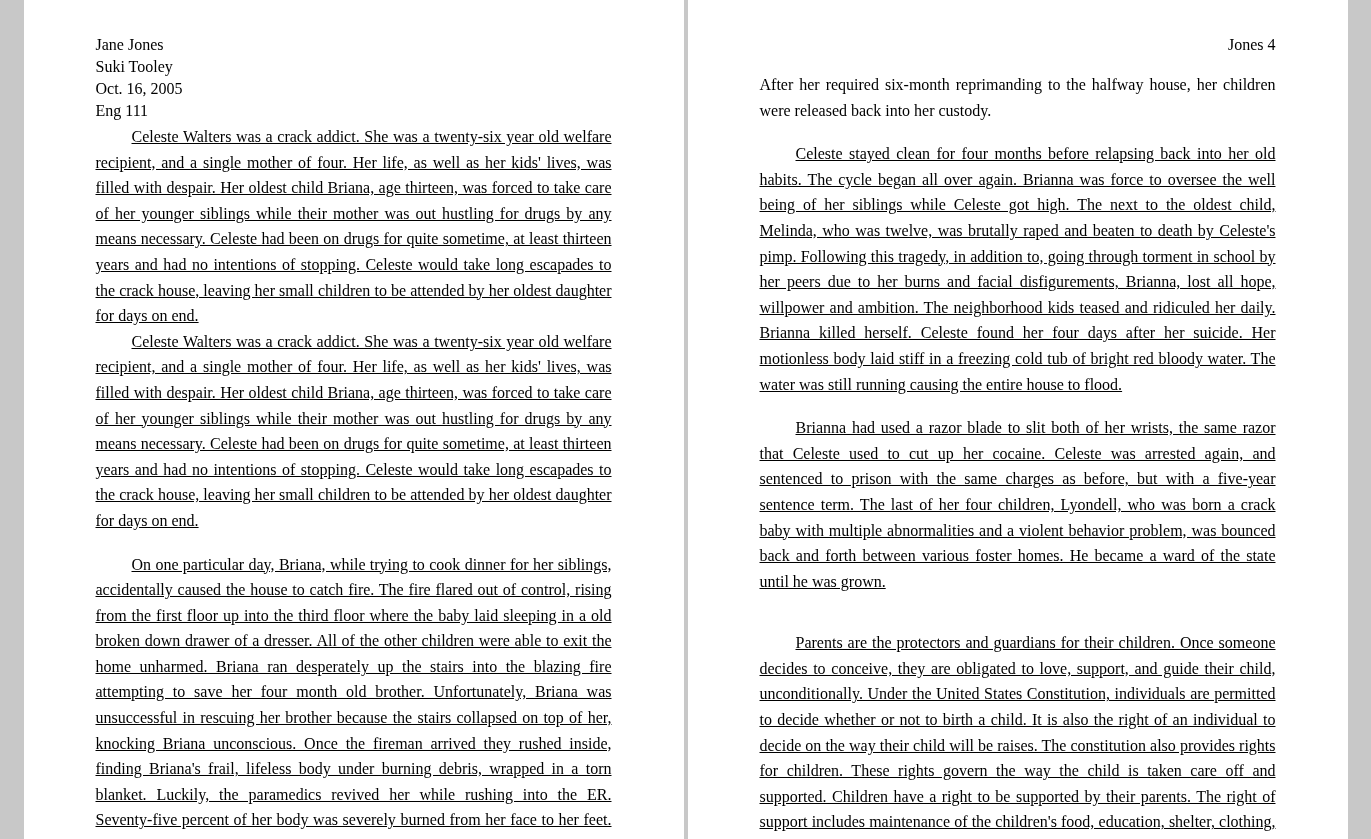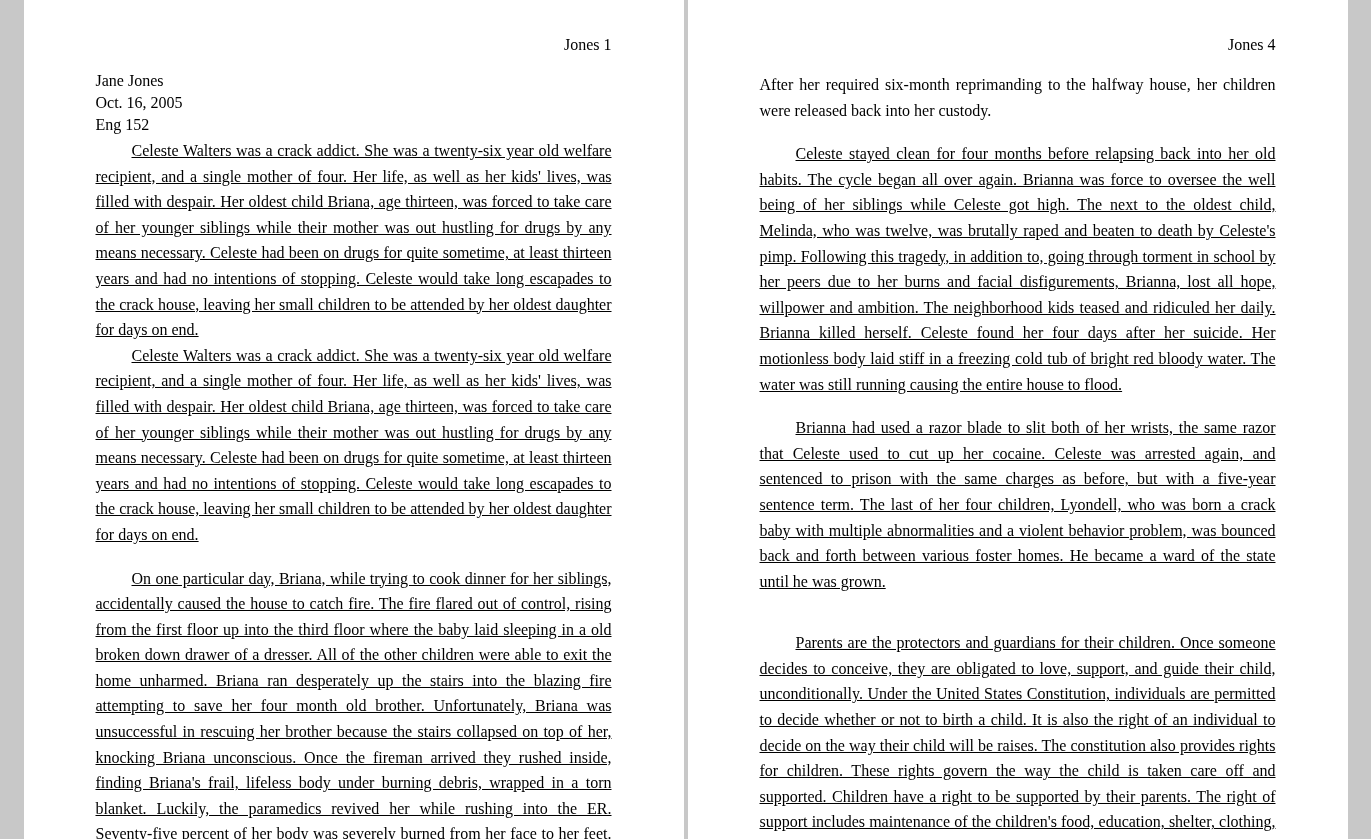--- a/index.html
+++ b/index.html
@@ -61,32 +61,32 @@
 
     .paper-body p.indented {
       text-indent: 36px;
       text-decoration: underline;
     }
   </style>
 </head>
 <body>
 
 <div class="page">
-  <div class="page-header">
-    <span>Jones 1</span>
-  </div>
 
   <div class="author-info">
     <span>Jane Jones</span>
   </div>
   <div class="author-info">
+    <span>Suki Tooley</span>
+  </div>
+  <div class="author-info">
     <span>Oct. 16, 2005</span>
   </div>
   <div class="author-info">
-    <span>Eng 152</span>
+    <span>Eng 111</span>
   </div>
 
 
   <div class="paper-body">
     <p class="indented">Celeste Walters was a crack addict.  She was a twenty-six year old welfare recipient, and a single mother of four. Her life, as well as her kids' lives, was filled with despair.  Her oldest child Briana, age thirteen, was forced to take care of her younger siblings while their mother was out hustling for drugs by any means necessary. Celeste had been on drugs for quite sometime, at least thirteen years and had no intentions of stopping. Celeste would take long escapades to the crack house, leaving her small children to be attended by her oldest daughter for days on end.</p>
     <p class="indented">Celeste Walters was a crack addict.  She was a twenty-six year old welfare recipient, and a single mother of four. Her life, as well as her kids' lives, was filled with despair.  Her oldest child Briana, age thirteen, was forced to take care of her younger siblings while their mother was out hustling for drugs by any means necessary. Celeste had been on drugs for quite sometime, at least thirteen years and had no intentions of stopping. Celeste would take long escapades to the crack house, leaving her small children to be attended by her oldest daughter for days on end.</p>
     <br>
     <p class="indented">On one particular day, Briana, while trying to cook dinner for her siblings, accidentally caused the house to catch fire. The fire flared out of control, rising from the first floor up into the third floor where the baby laid sleeping in a old broken down drawer of a dresser. All of the other children were able to exit the home unharmed. Briana ran desperately up the stairs into the blazing fire attempting to save her four month old brother. Unfortunately, Briana was unsuccessful in rescuing her brother because the stairs collapsed on top of her, knocking Briana unconscious. Once the fireman arrived they rushed inside, finding Briana's frail, lifeless body under burning debris, wrapped in a torn blanket. Luckily, the paramedics revived her while rushing into the ER. Seventy-five percent of her body was severely burned from her face to her feet. The other two surviving children, Melinda and , were immediately taken into foster care.</p>
     <br>
     

